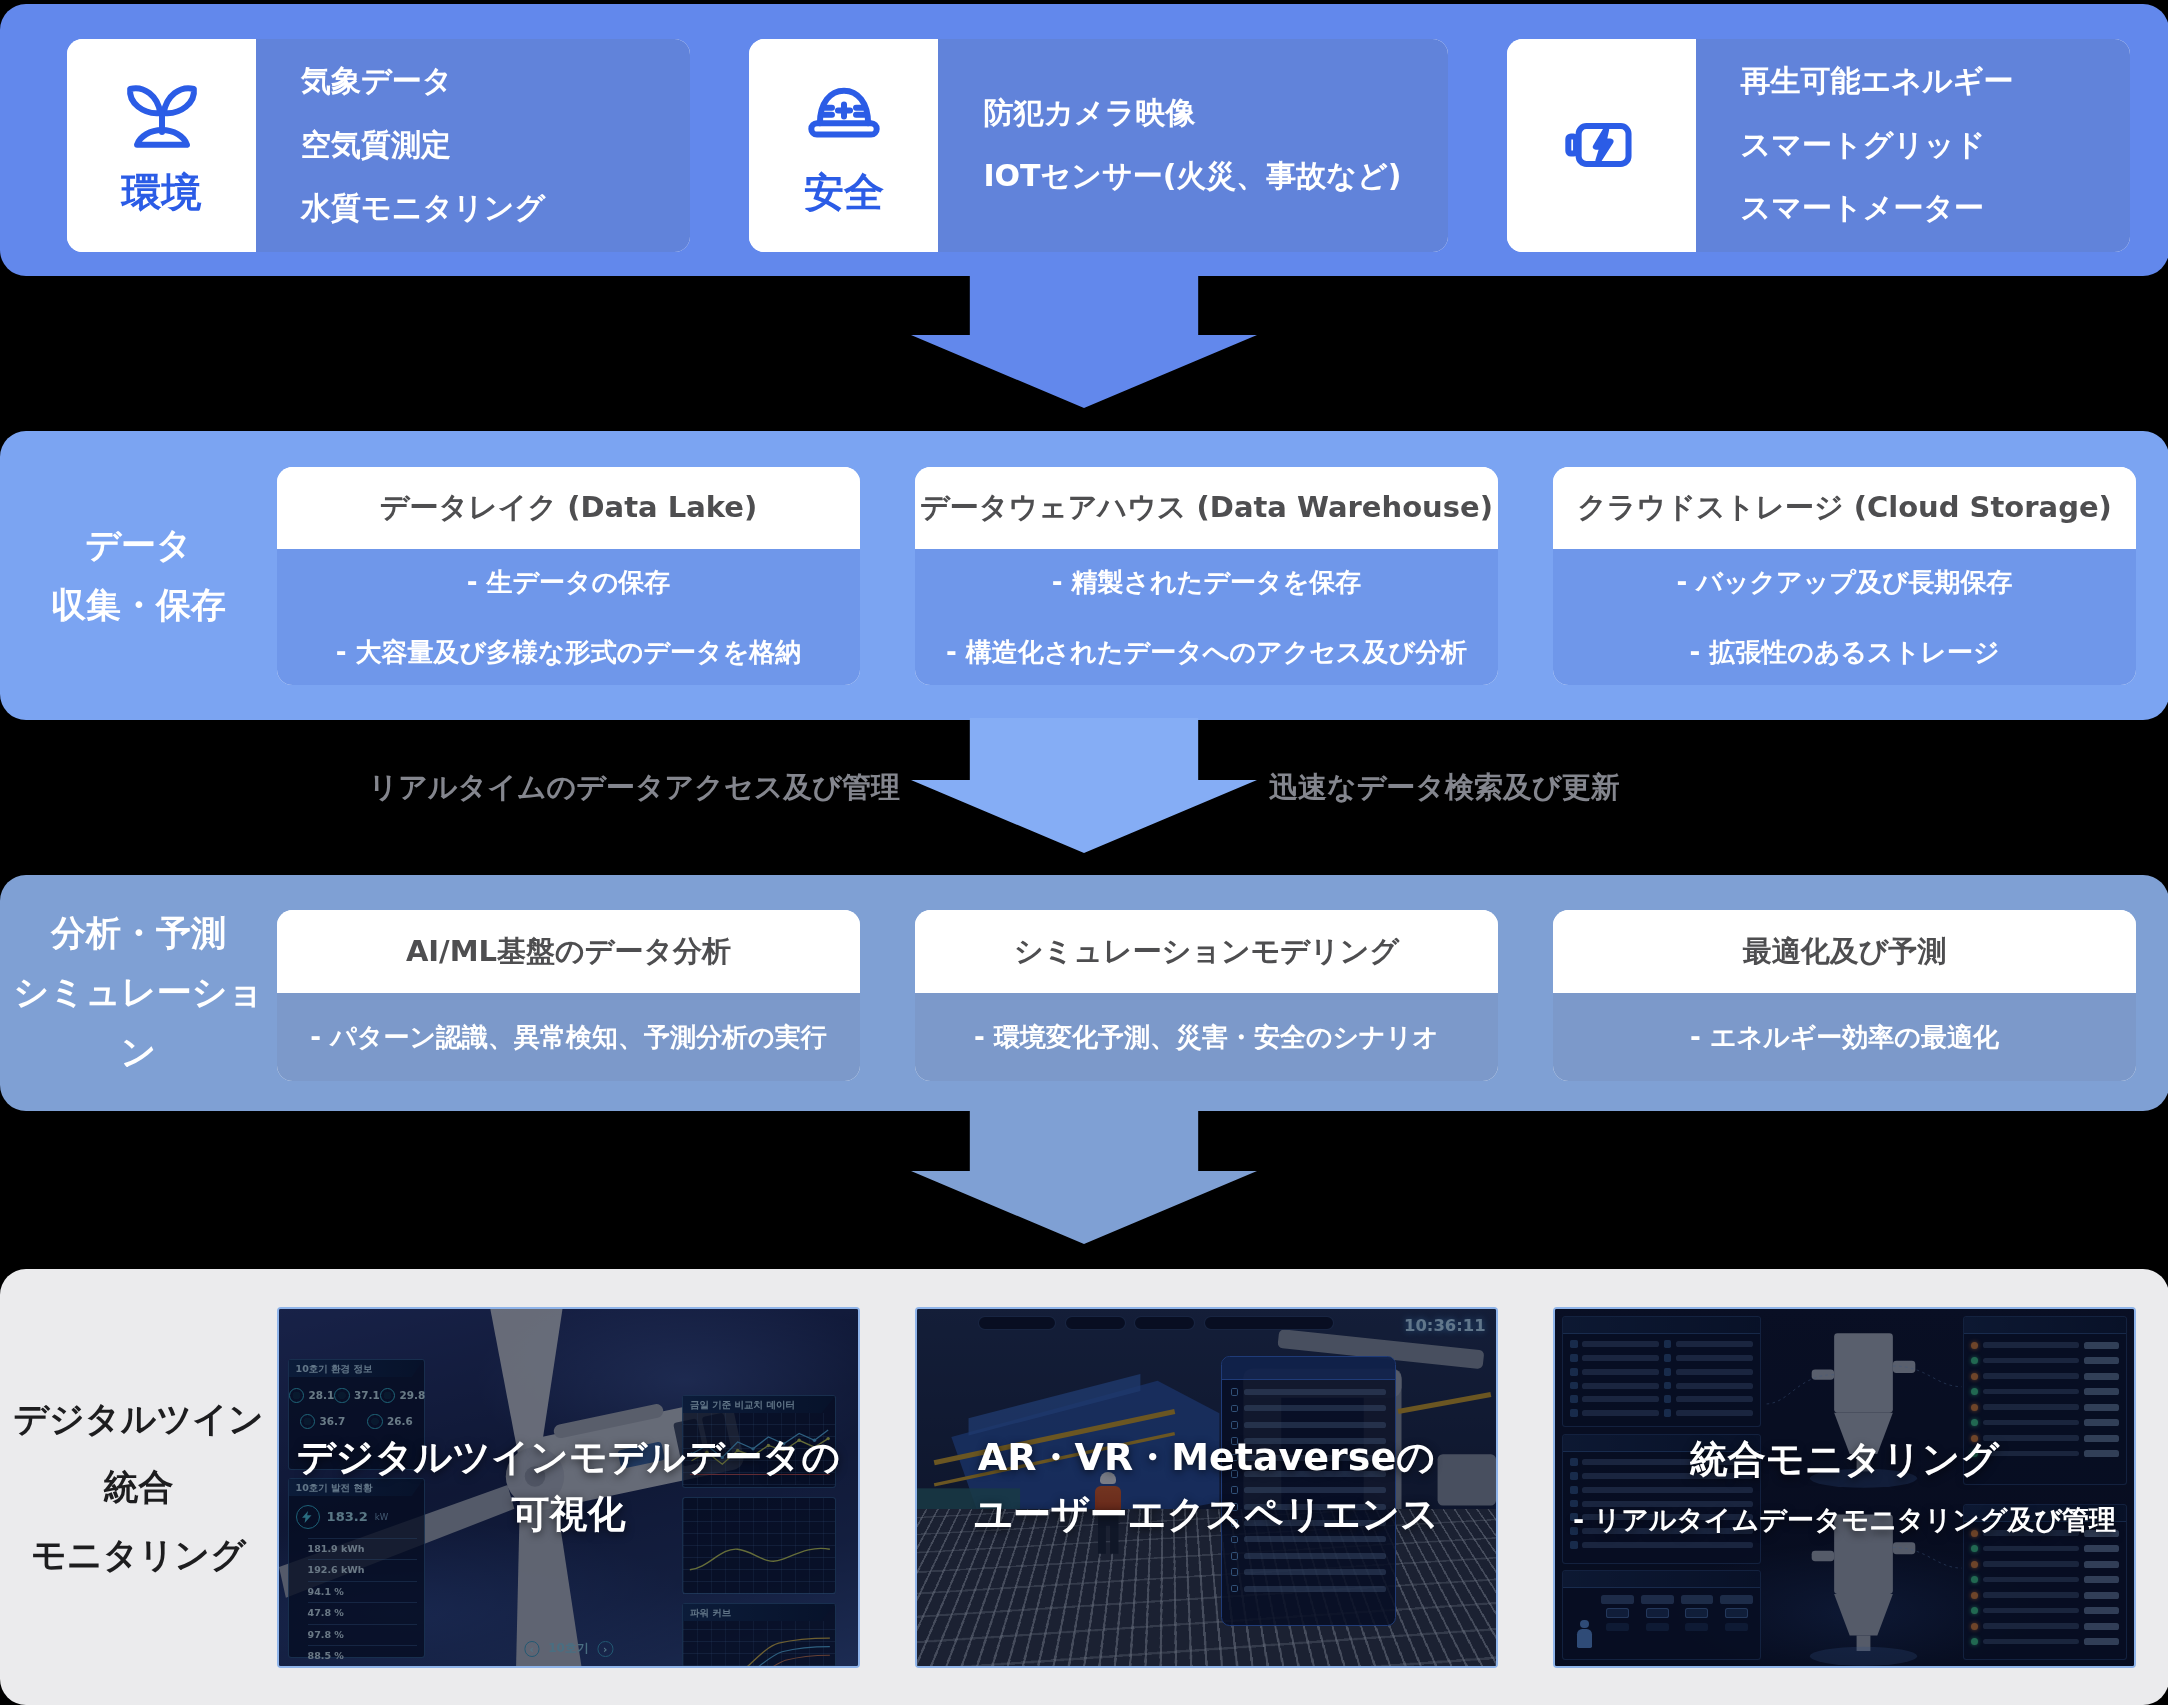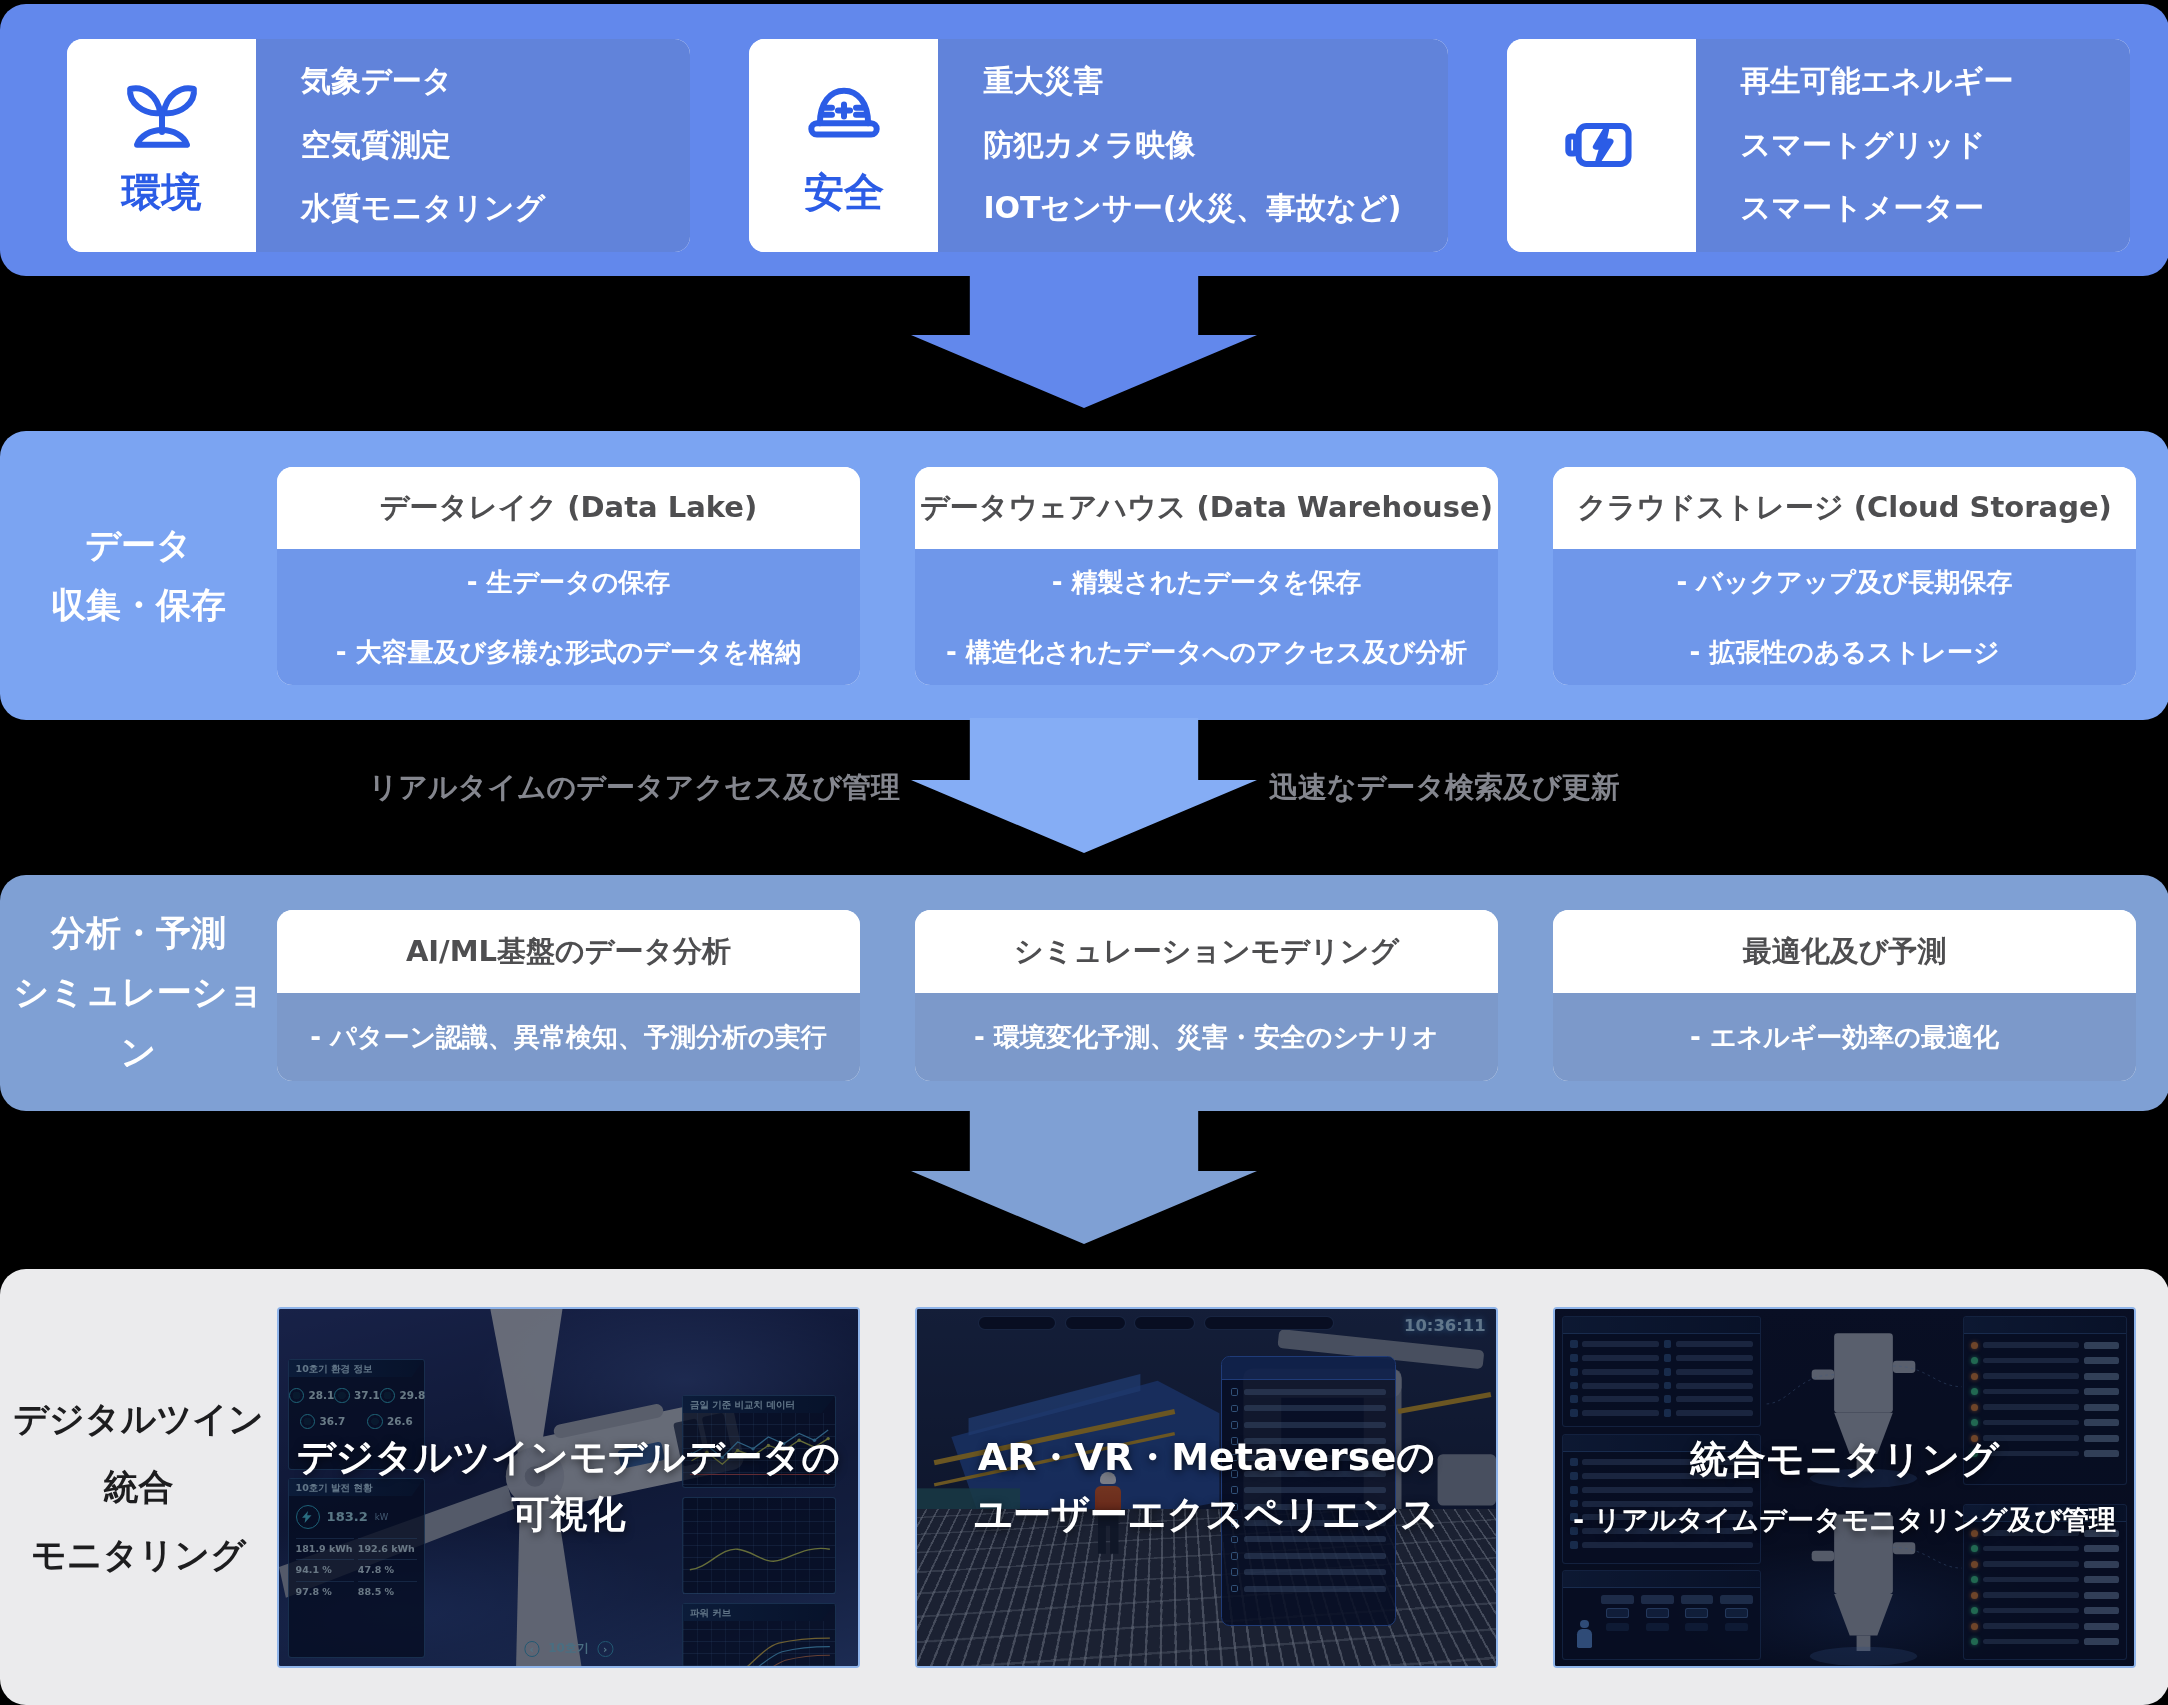--- a/index.html
+++ b/index.html
@@ -76,21 +76,21 @@
   .gauge-row{display:flex;justify-content:space-around;margin-top:10.4px;}
   .gauge{display:flex;align-items:center;gap:4.3px;}
   .gauge i{width:15.6px;height:15.6px;border:1.7px solid #39c2d8;border-radius:50%;display:inline-block;
     background:radial-gradient(circle at 50% 50%, #0c2a44 40%, transparent 41%);}
   .gauge b{font-size:10.4px;color:#cfeef5;}
   .hud-power{left:8.6px;top:169px;width:137px;height:180px;}
   .power-row{display:flex;align-items:center;gap:7px;padding:8.6px 7px 5.2px;}
   .bolt-badge{width:24px;height:24px;border:1.7px solid #35b8d4;border-radius:50%;display:flex;align-items:center;justify-content:center;}
   .power-row b{font-size:13px;color:#aee6f2;}
   .power-row i{font-size:8.6px;color:#7fa8c9;font-style:normal;}
-  .stat-grid{display:grid;grid-template-columns:1fr 1fr;gap:5.2px 3.5px;padding:3.5px 7px;}
+  .stat-grid{display:grid;grid-template-columns:1fr;gap:5.2px 3.5px;padding:3.5px 7px;margin-left:12px;}
   .stat-grid span{font-size:9.5px;font-weight:700;color:#cfe8f2;border-top:0.9px solid rgba(90,150,210,.35);padding-top:4.3px;}
   .hud-chart{right:22px;margin-top:43px;}
   .hc1{top:43px;width:154px;height:93px;}
   .hc2{top:145px;width:154px;height:97px;}
   .hc3{top:251px;width:154px;height:102px;}
   .hud-chart svg{display:block;width:100%;}
   .chart-grid{background-image:repeating-linear-gradient(0deg,rgba(90,140,200,.25) 0 0.9px,transparent 0.9px 12px),
     repeating-linear-gradient(90deg,rgba(90,140,200,.18) 0 0.9px,transparent 0.9px 14px);}
   .s1-nav{position:absolute;left:50%;bottom:8.6px;transform:translateX(-50%);
     display:flex;align-items:center;gap:8.6px;color:#8fd4ea;font-size:12px;font-weight:700;}
@@ -181,21 +181,20 @@
           <svg viewBox="0 0 100 100" fill="none" stroke="#2b5ce6" stroke-width="7" stroke-linecap="round" stroke-linejoin="round">
             <path d="M22 62 C22 38 34 24 50 24 C66 24 78 38 78 62"></path>
             <rect x="12" y="62" width="76" height="13" rx="6.5"></rect>
             <path d="M50 40 L50 54 M43 47 L57 47"></path>
             <path d="M28 44 L36 44 M26 52 L36 52"></path>
             <path d="M64 44 L72 44 M64 52 L74 52"></path>
           </svg>
           <div class="src-label">安全</div>
         </div>
         <div class="src-right">
-          <div>重大災害</div>
           <div>防犯カメラ映像</div>
           <div>IOTセンサー(火災、事故など)</div>
         </div>
       </div>
 
       <div class="src-card">
         <div class="src-left">
           <svg viewBox="0 0 100 100" fill="none" stroke="#2b5ce6" stroke-width="7" stroke-linecap="round" stroke-linejoin="round">
             <rect x="24" y="28" width="58" height="44" rx="9"></rect>
             <rect x="12" y="40" width="9" height="20" rx="3"></rect>

